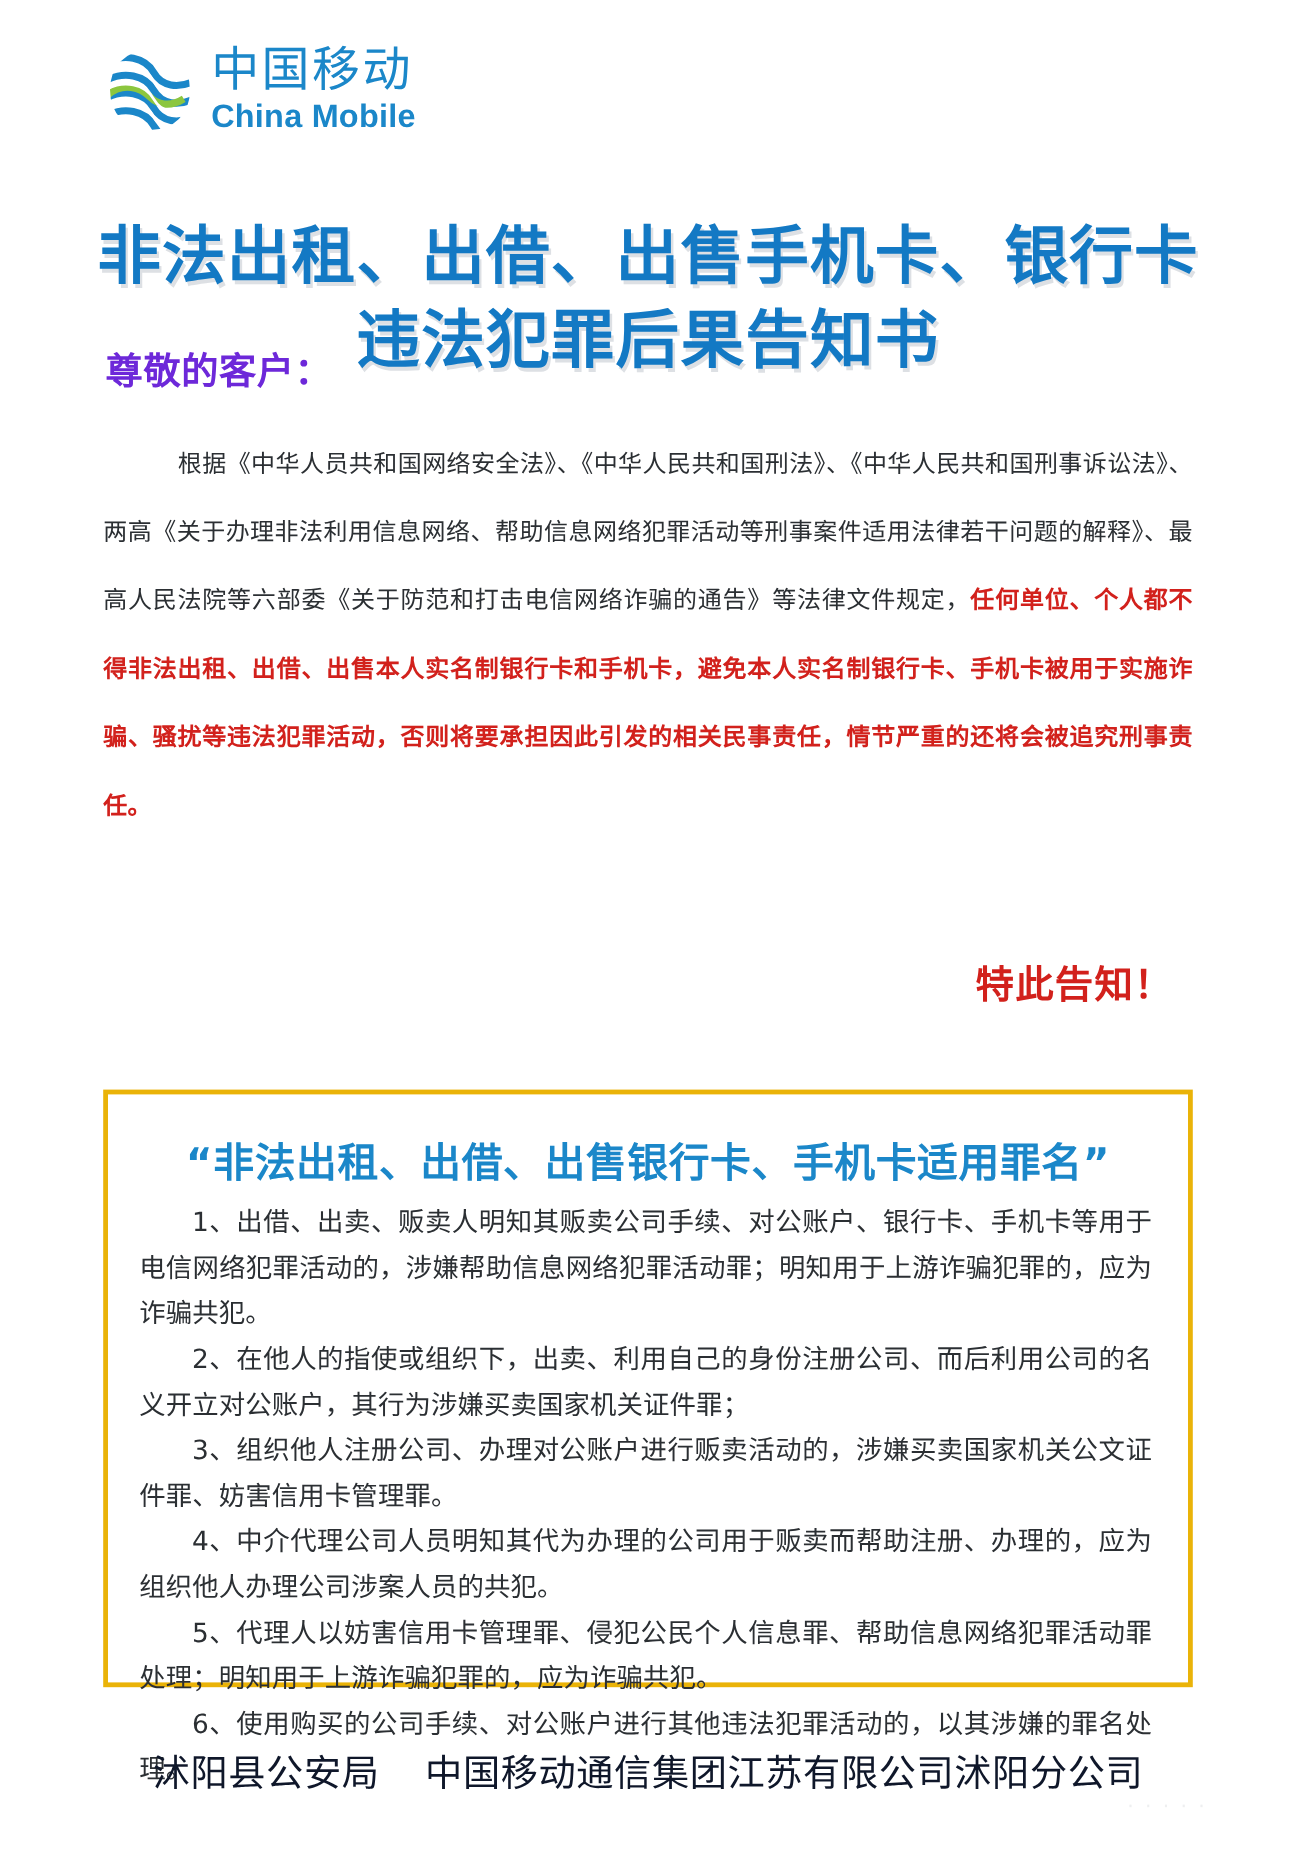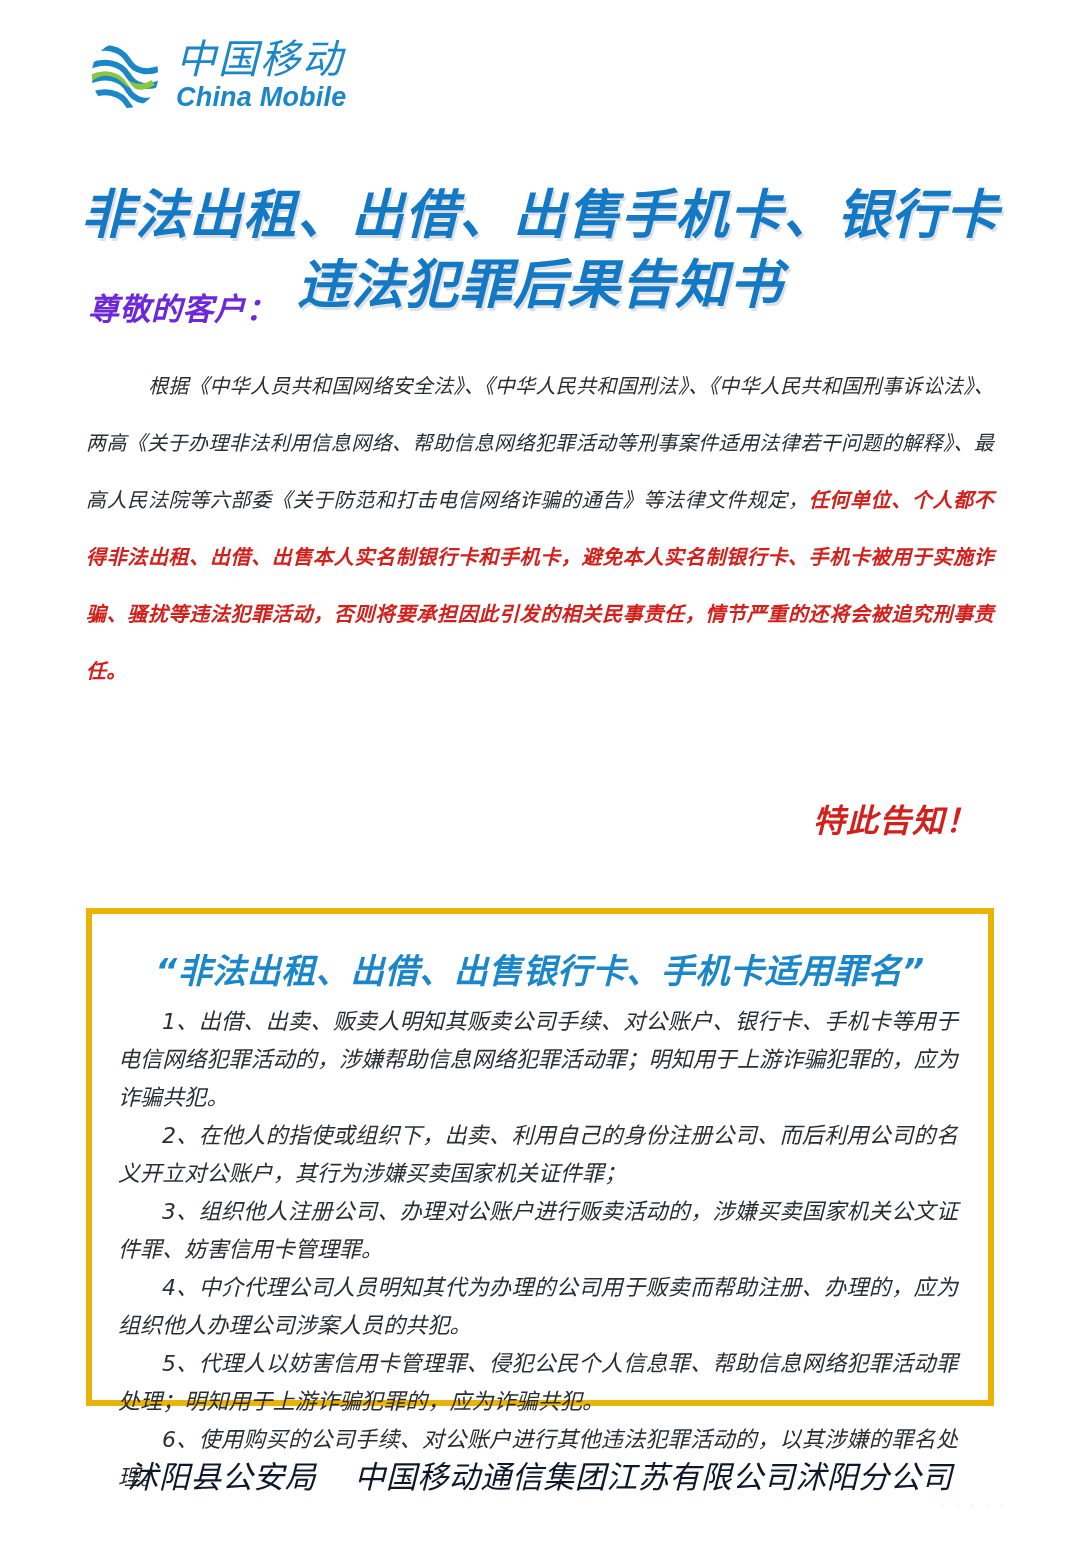--- a/index.html
+++ b/index.html
@@ -15,21 +15,20 @@
     overflow: hidden;
     font-family: "Liberation Sans", "DejaVu Sans", sans-serif;
     color: #2b2f33;
     -webkit-font-smoothing: antialiased;
   }
 
   .page {
     position: absolute;
     inset: 0;
     padding: 12px;
-    font-style: italic;
   }
 
   
   .logo-block {
     position: absolute;
     left: 88px;
     top: 38px;
     display: flex;
     align-items: center;
     gap: 14px;
@@ -124,21 +123,21 @@
   }
 
   
   .crime-box {
     position: absolute;
     left: 86px;
     top: 908px;
     width: 908px;
     height: 498px;
     box-sizing: border-box;
-    border: 6px solid #eab308;
+    border: 4px solid #eab308;
     background: #ffffff;
   }
   .crime-box-title {
     margin: 30px 0 10px 0;
     text-align: center;
     color: #1b87c9;
     font-weight: bold;
     font-size: 34px;
     letter-spacing: 0.5px;
     white-space: nowrap;

